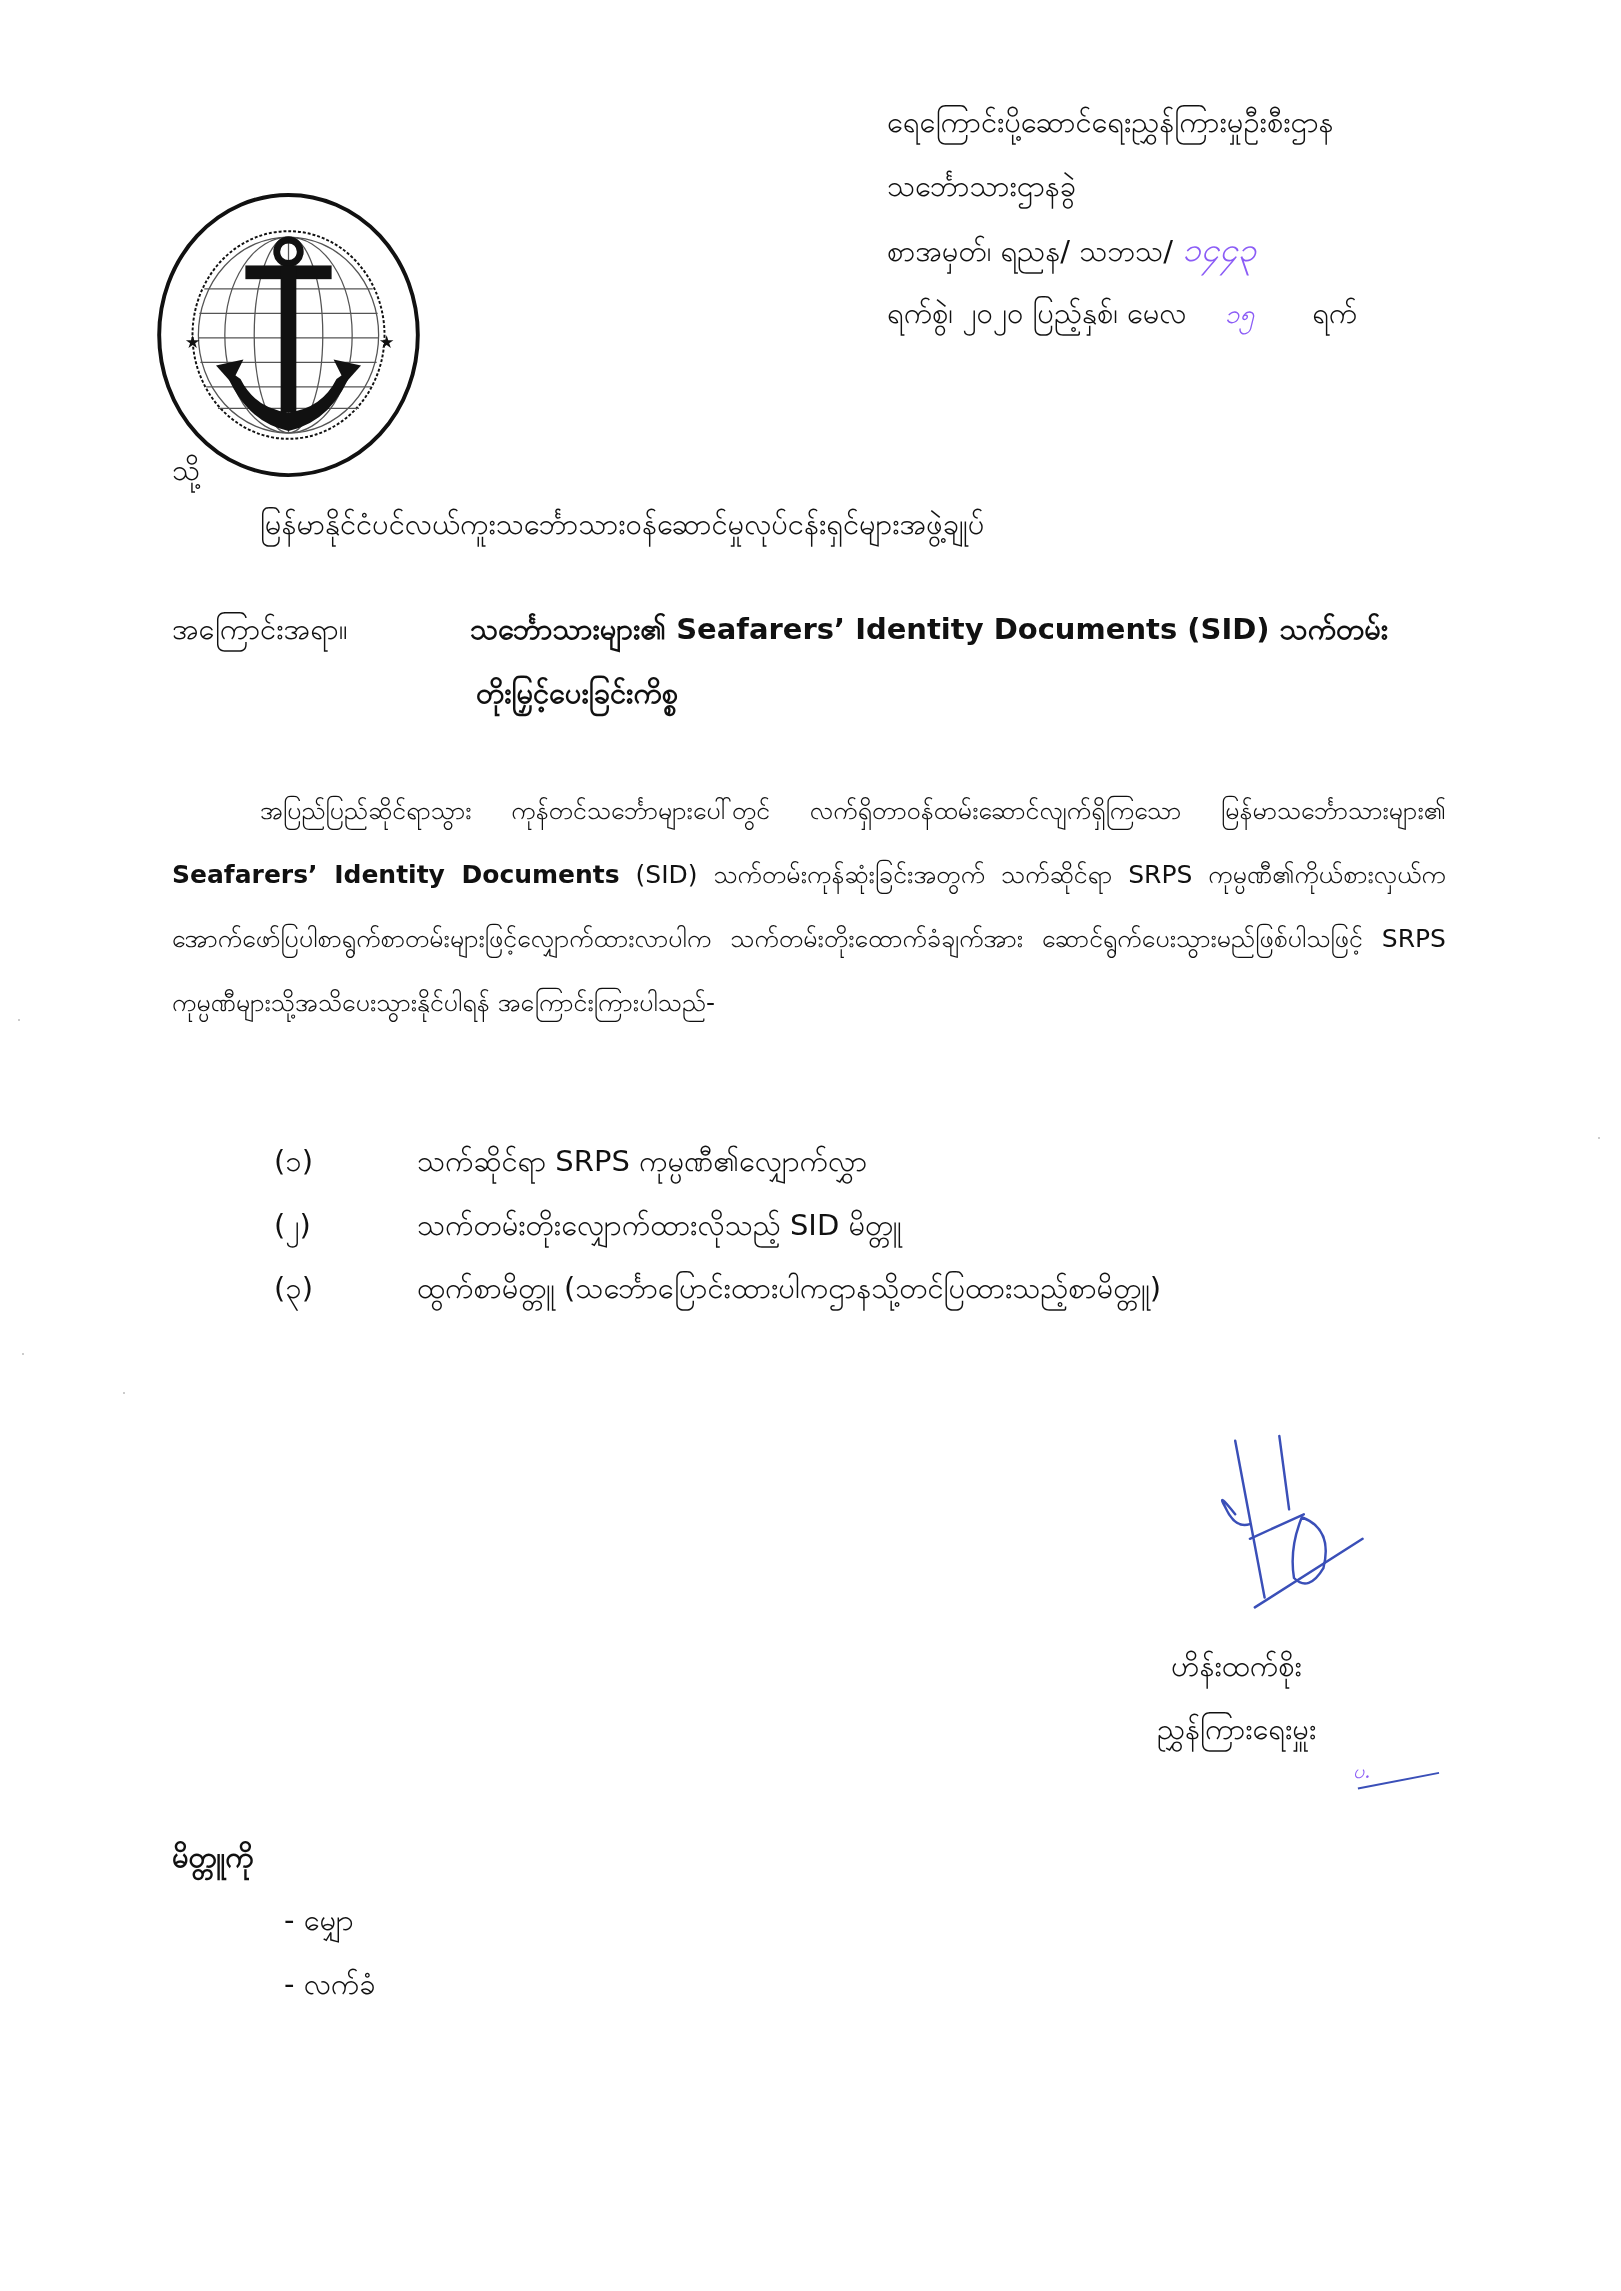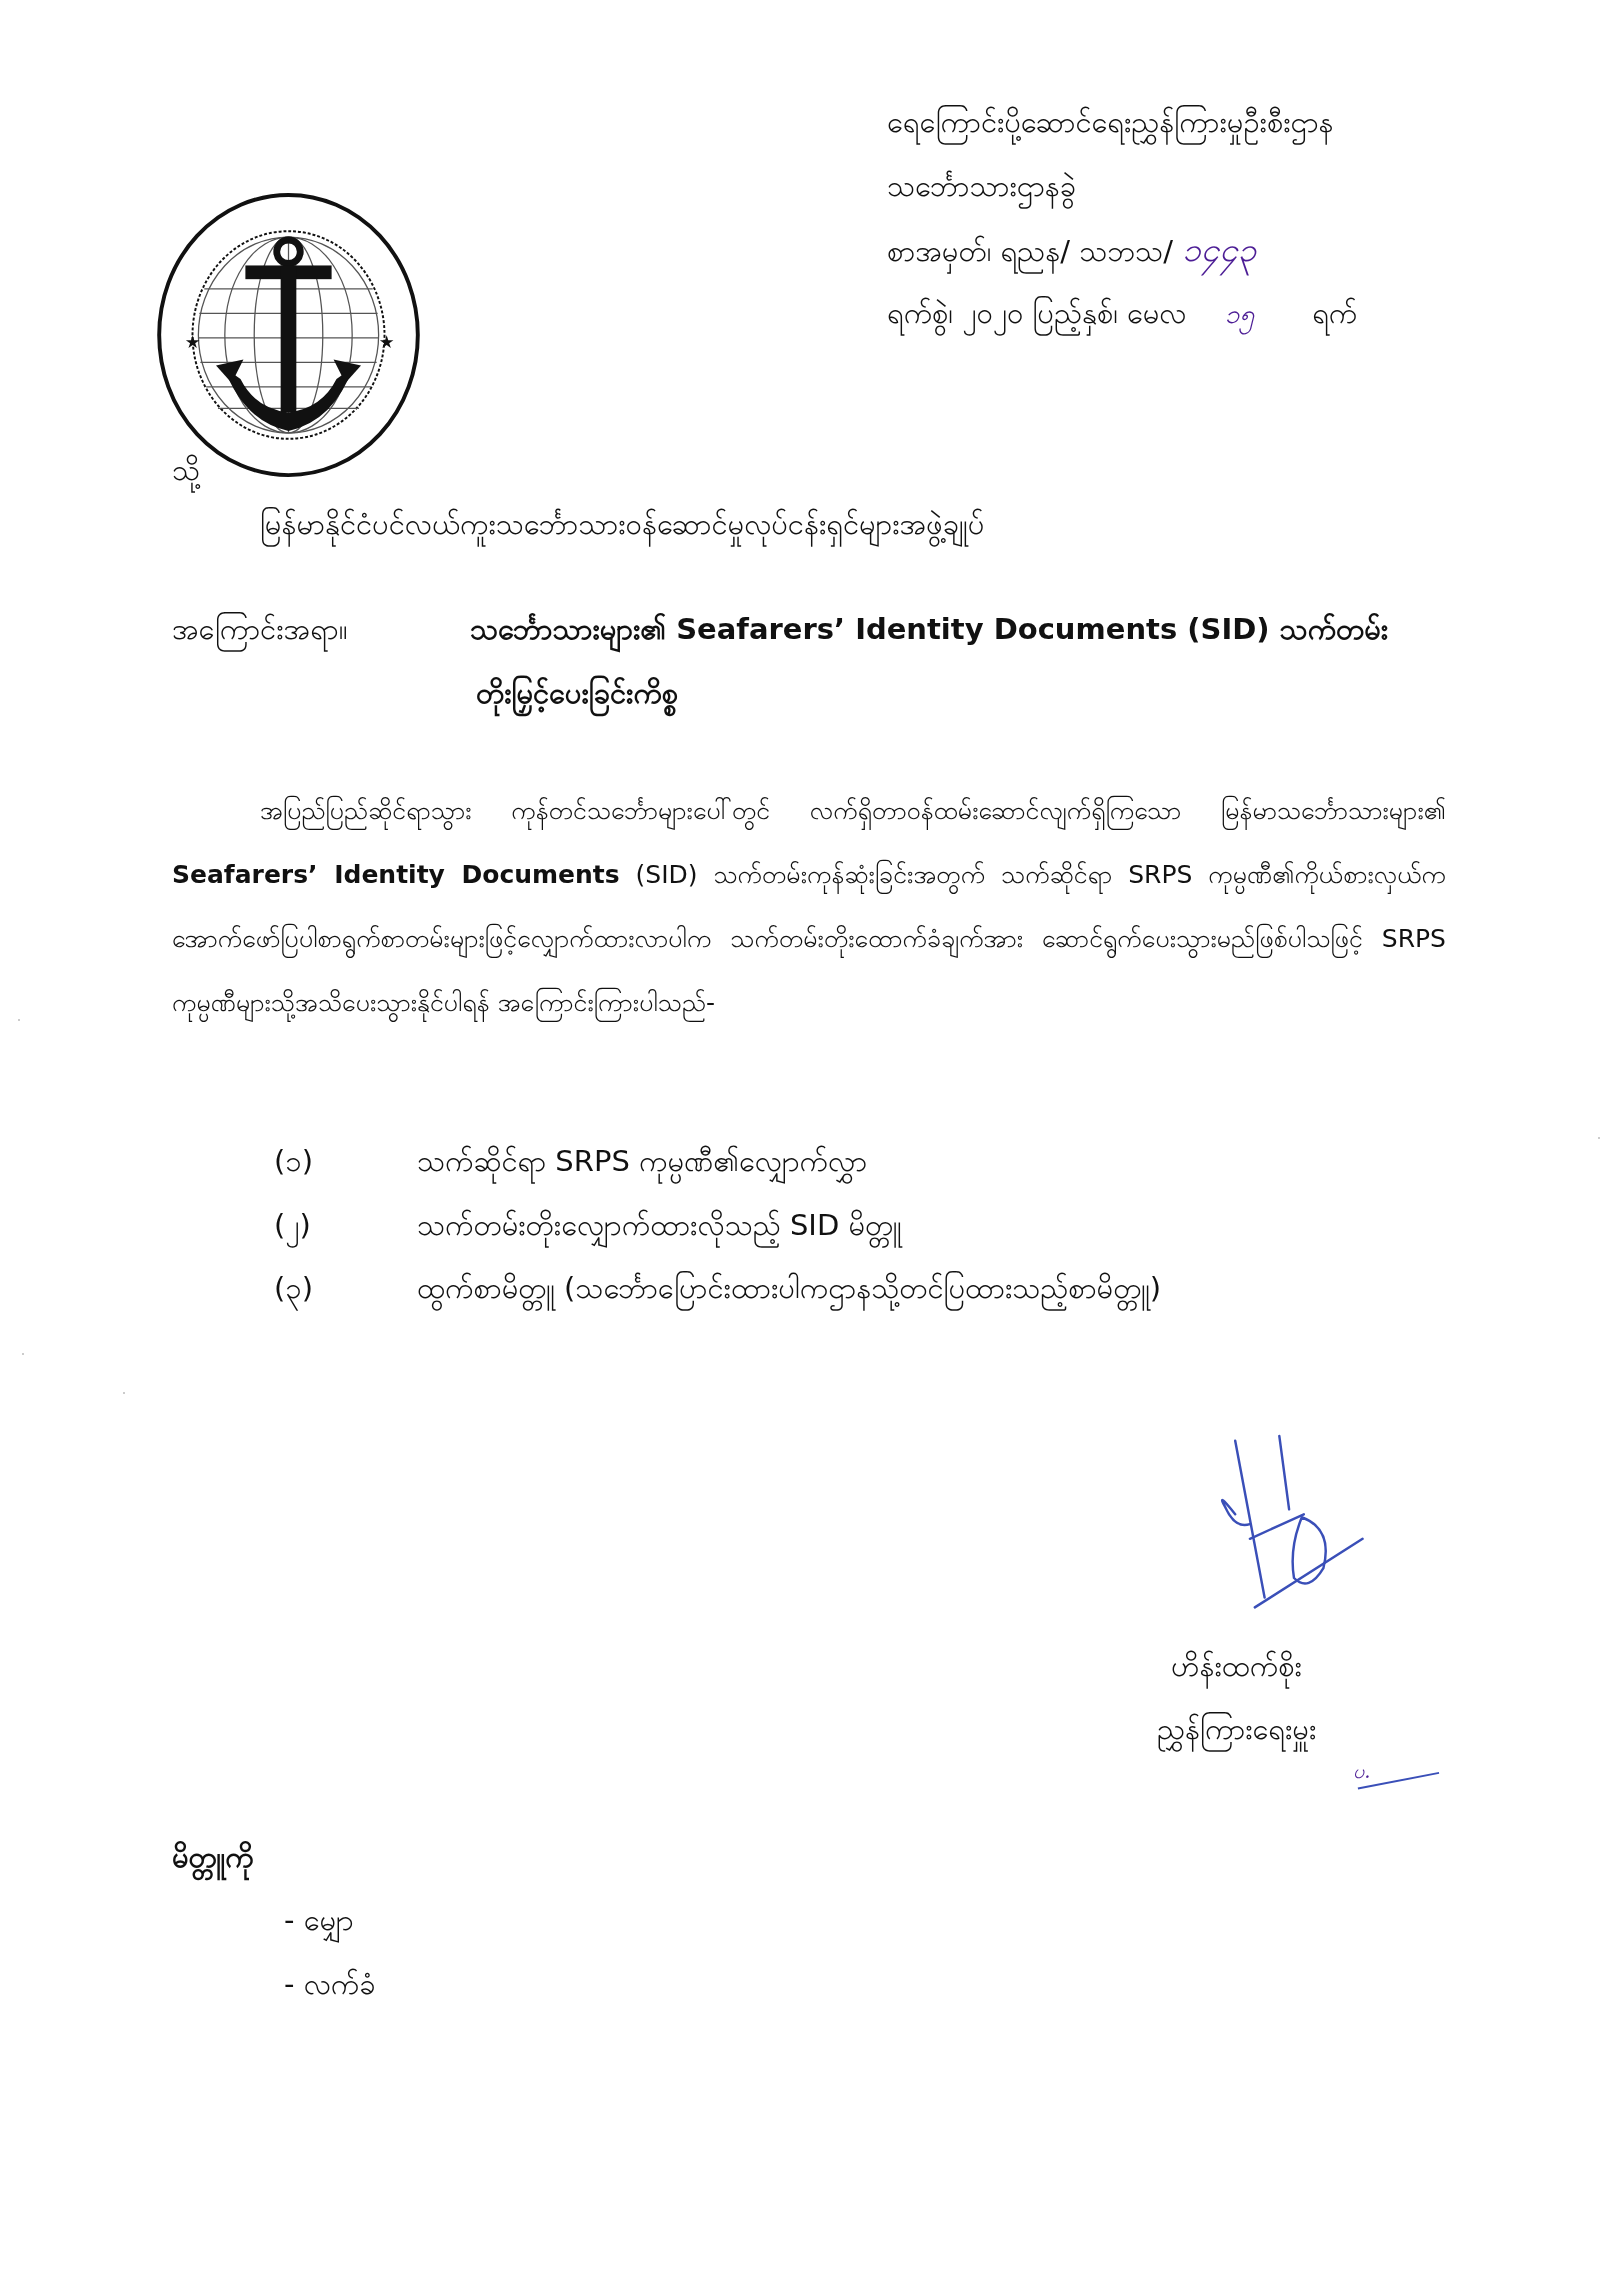--- a/index.html
+++ b/index.html
@@ -1,21 +1,21 @@
 <!DOCTYPE html>
 <html><head>
 <meta charset="utf-8">
 <style>
   html, body { margin:0; padding:0; background:#ffffff; }
   body { width:1621px; height:2292px; position:relative; overflow:hidden;
          font-family:"DejaVu Sans", sans-serif; color:#111; }
   .abs { position:absolute; white-space:nowrap; }
   .t { font-size:29px; line-height:39px; }
   .b { font-weight:bold; }
-  .blue { color:#4c1d95; font-family:"DejaVu Serif", serif; font-style:italic; }
+  .blue { color:#8b5cf6; font-family:"DejaVu Serif", serif; font-style:italic; }
   .hdr { left:887px; }
   .para { left:172px; width:1274px; font-size:25px; line-height:64px; text-align:justify; white-space:normal; }
   .para .indent { display:inline-block; width:88px; }
   .li-num { left:274px; }
   .li-txt { left:372px;margin-left:45px; }
   .logo { left:155px; top:191px; width:267px; height:289px; }
   .sig { left:1196px; top:1431px; width:196px; height:196px; }
   .scan-dot { position:absolute; width:2px; height:2px; background:#bbb; border-radius:1px; }
 </style>
 </head>

